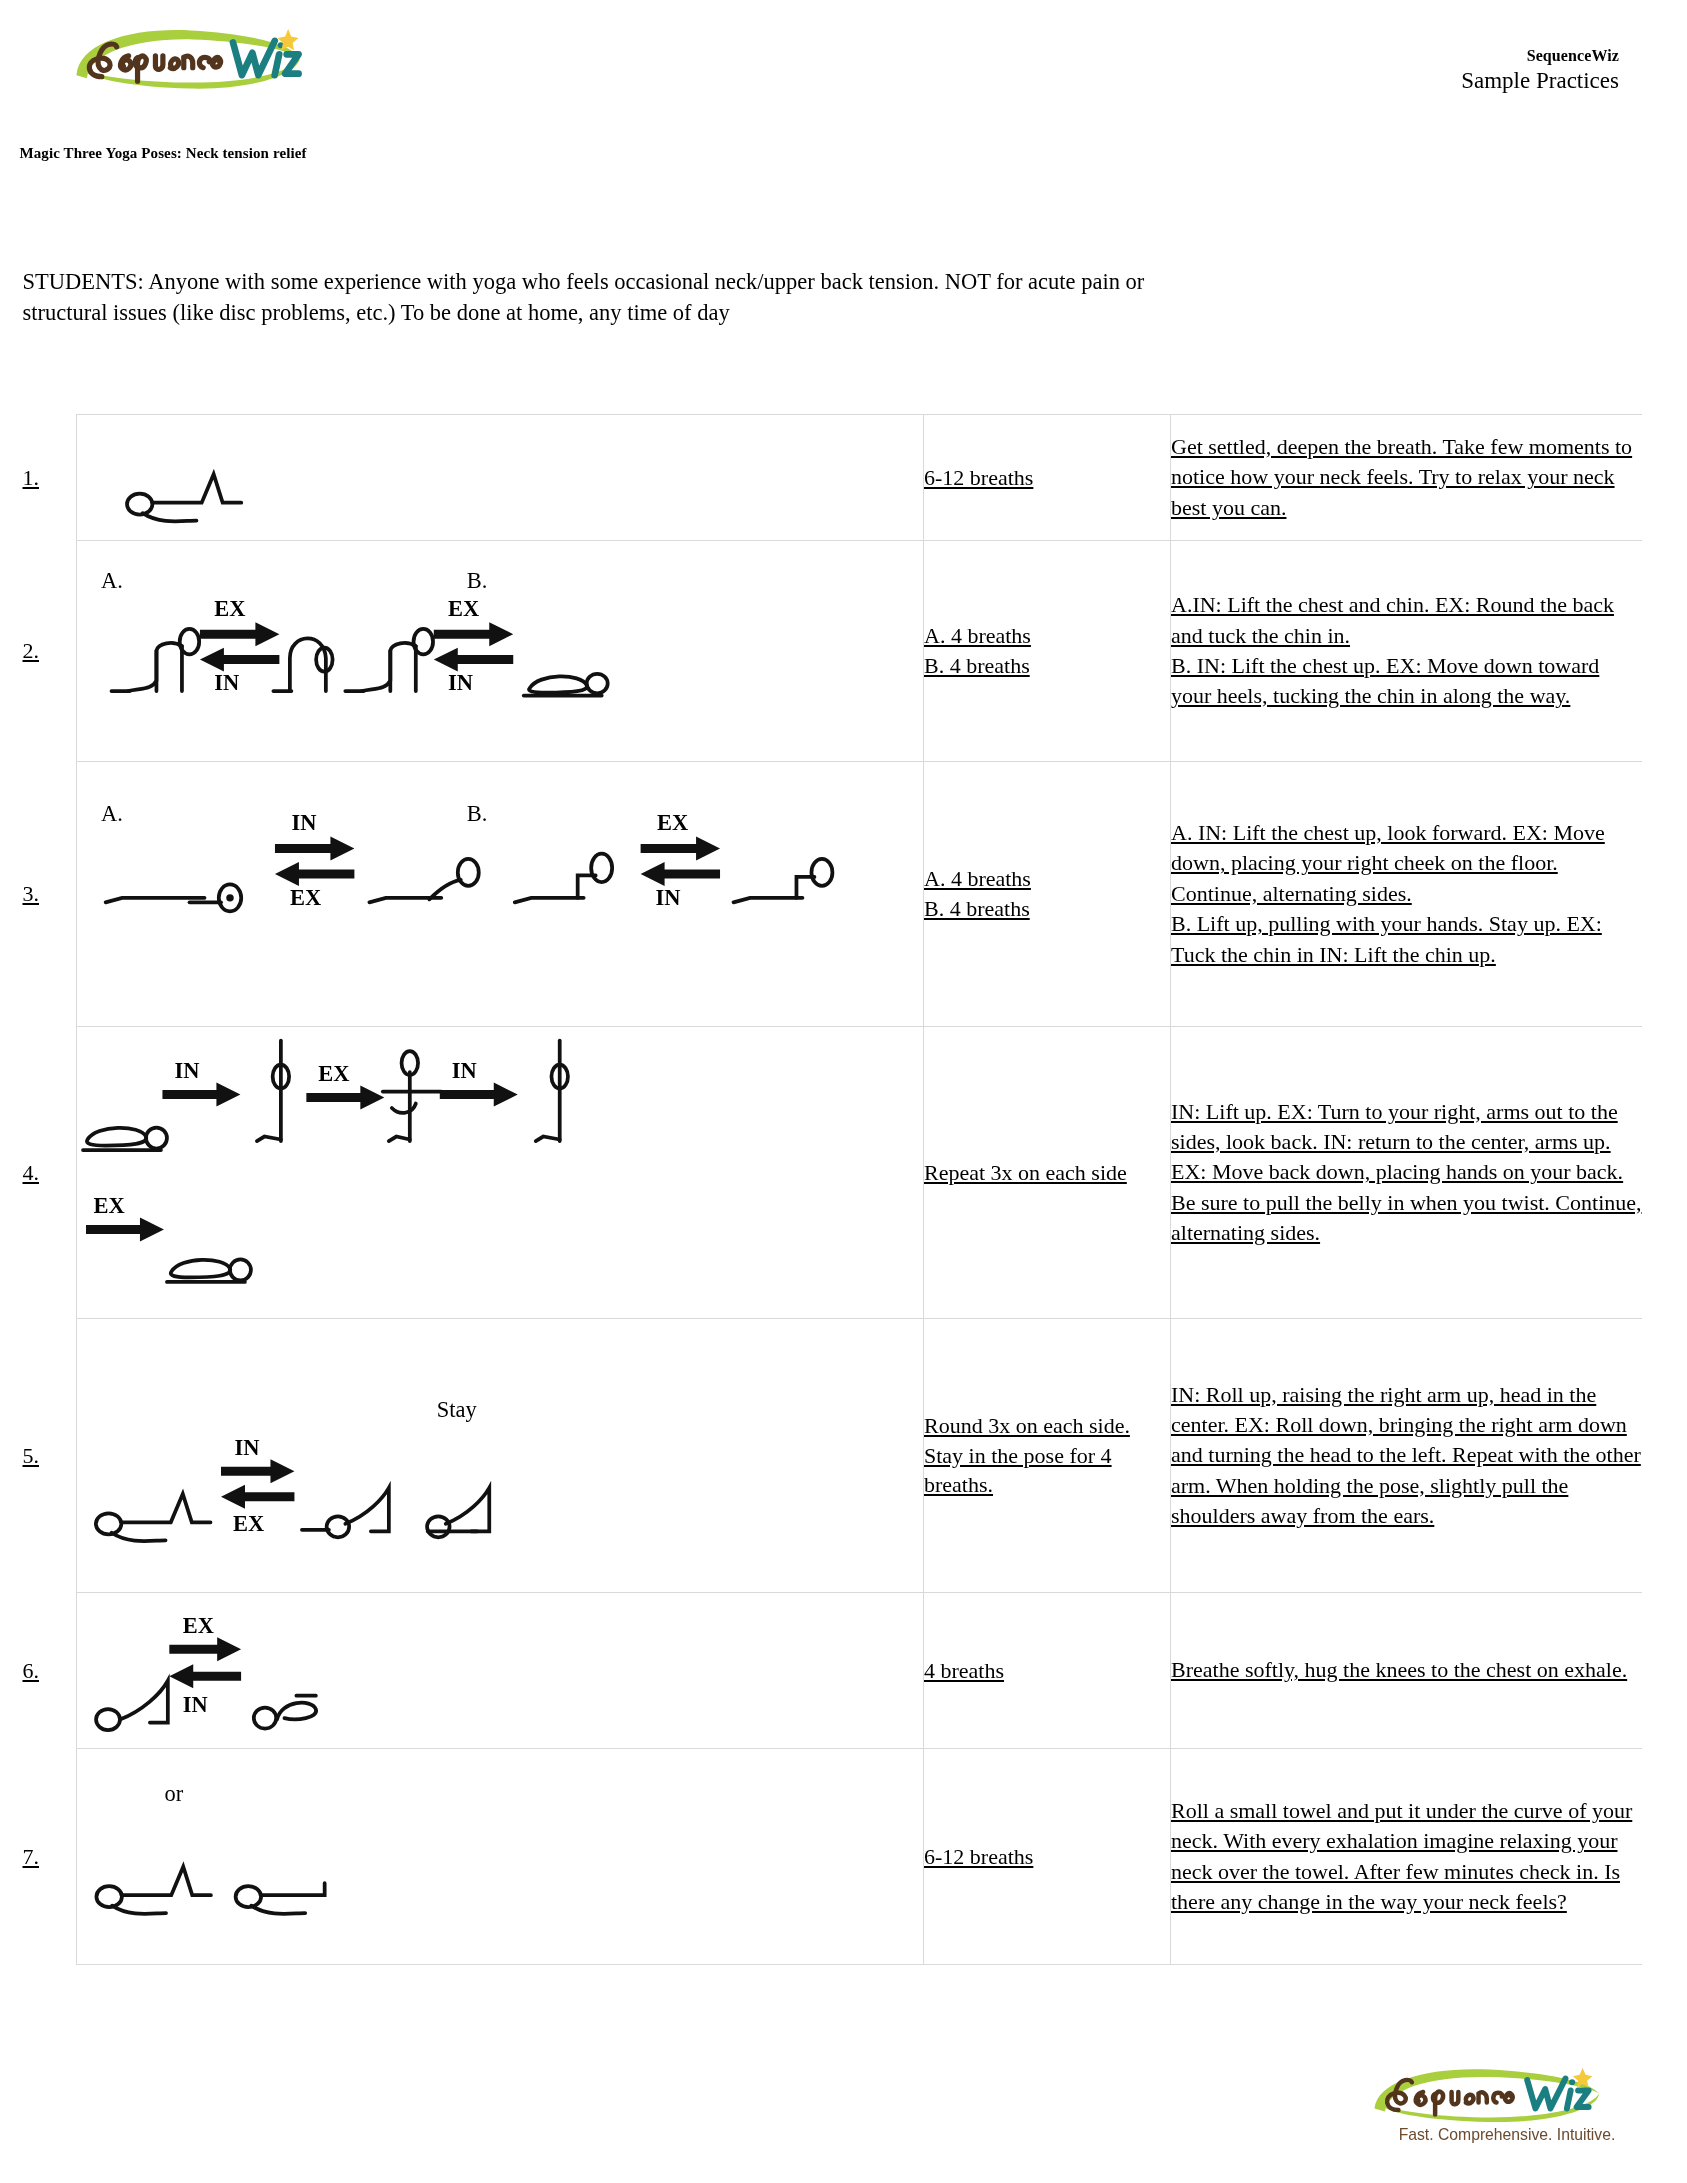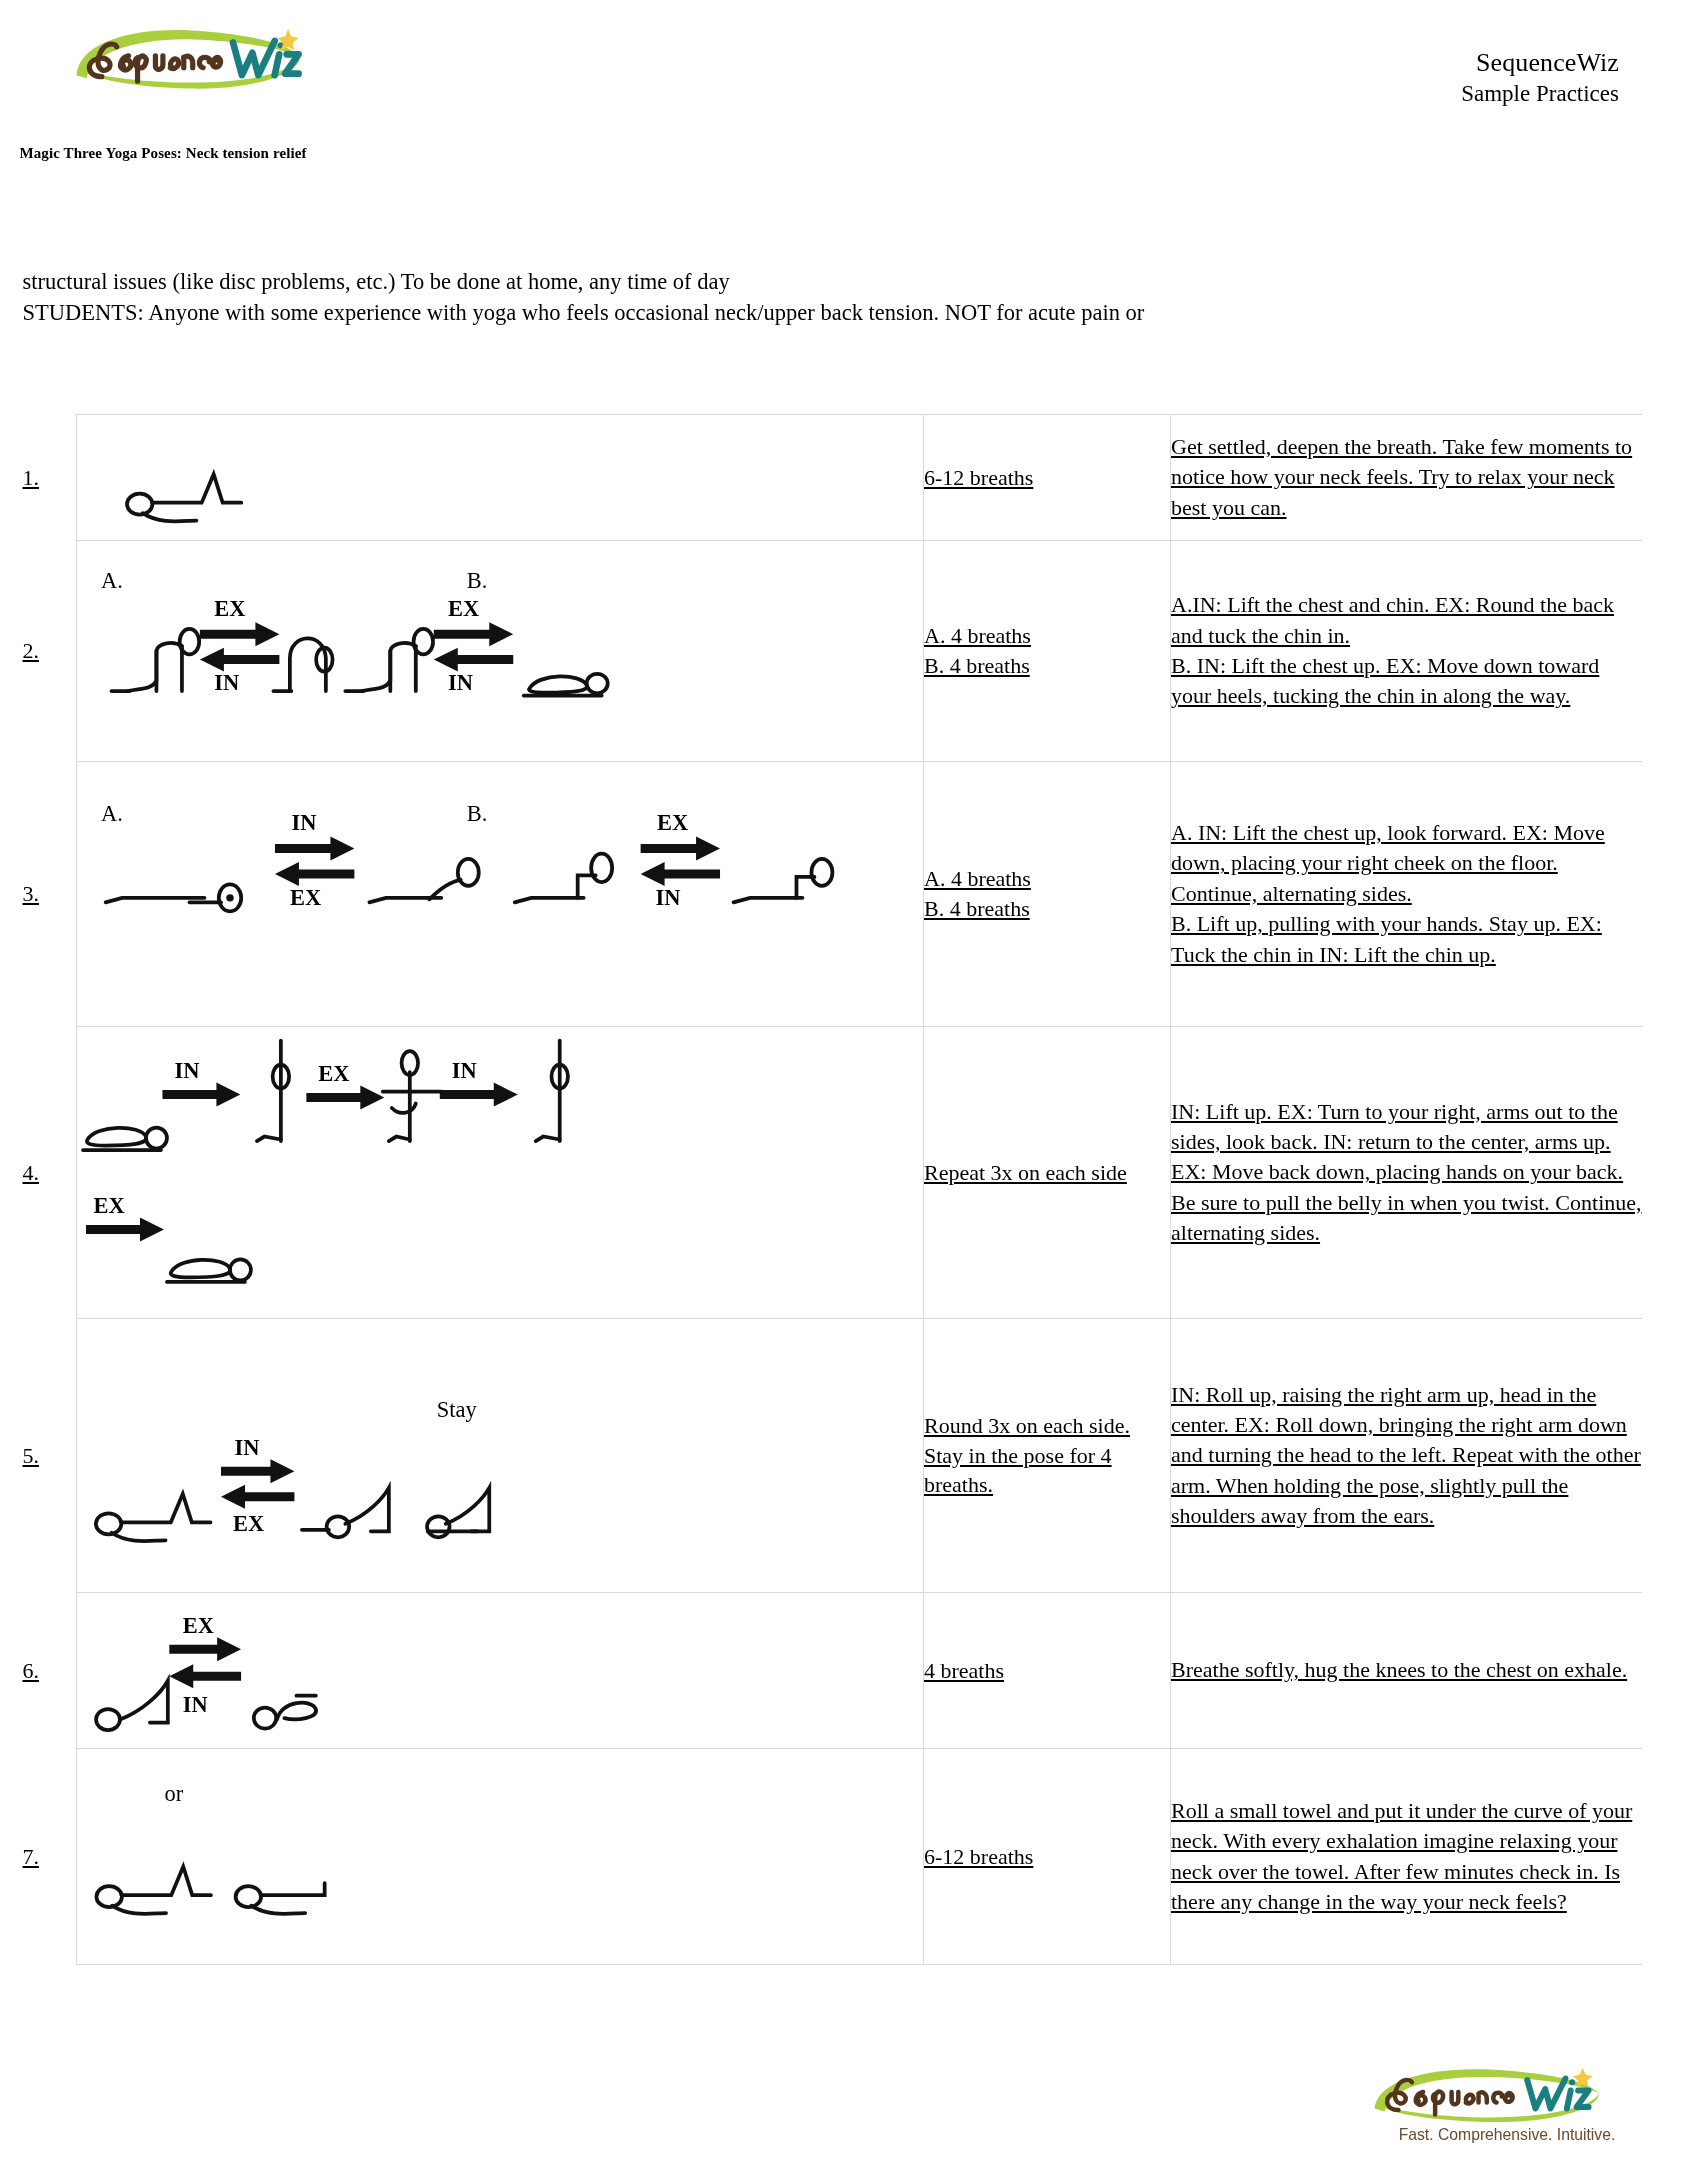--- a/index.html
+++ b/index.html
@@ -36,22 +36,22 @@
   }
   .logo-svg { display: block; }
   .header-right {
     position: absolute;
     right: 41px;
     top: 46px;
     text-align: right;
     line-height: 1.28;
   }
   .brand-name {
-    font-size: 26px;
-    font-weight: normal;
+    font-size: 16px;
+    font-weight: bold;
     letter-spacing: 0.1px;
   }
   .brand-sub {
     font-size: 23px;
     font-weight: normal;
   }
 
   
   .doc-title {
     position: absolute;
@@ -150,22 +150,22 @@
 
     <div class="header-right">
       <div class="brand-name">SequenceWiz</div>
       <div class="brand-sub">Sample Practices</div>
     </div>
   </div>
 
   <div class="doc-title">Magic Three Yoga Poses: Neck tension relief</div>
 
   <div class="intro">
+    <div>STUDENTS: Anyone with some experience with yoga who feels occasional neck/upper back tension. NOT for acute pain or</div>
     <div>structural issues (like disc problems, etc.) To be done at home, any time of day</div>
-    <div>STUDENTS: Anyone with some experience with yoga who feels occasional neck/upper back tension. NOT for acute pain or</div>
   </div>
 
   <table class="practice-table">
     <tbody>
 
       <tr style="height:126px;">
         <td class="col-num">1.</td>
         <td class="col-fig">
           <div class="figbox">
             <svg class="figsvg" width="847" height="124" viewBox="0 0 1130 166">

